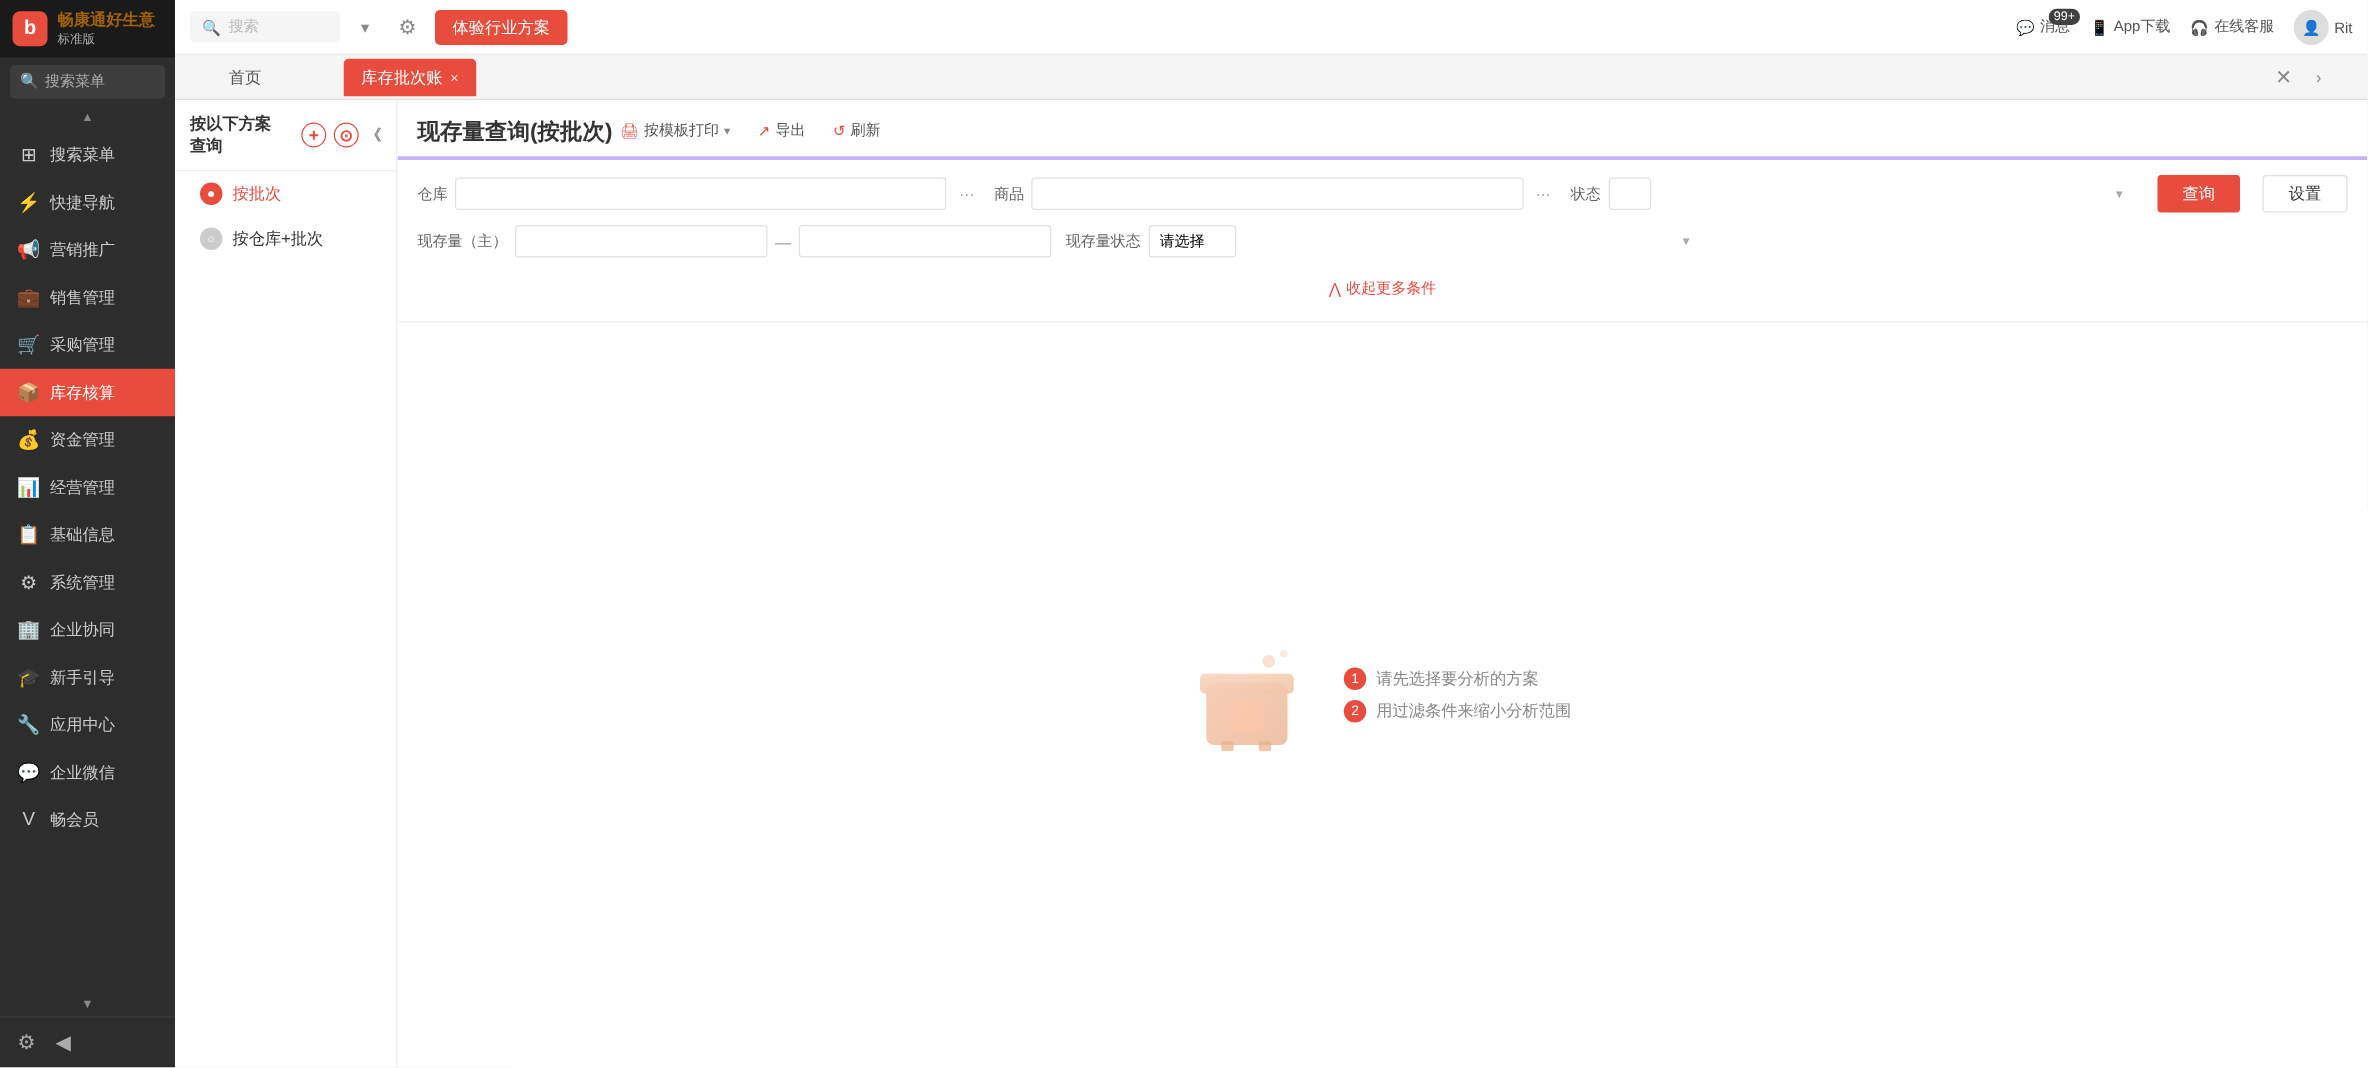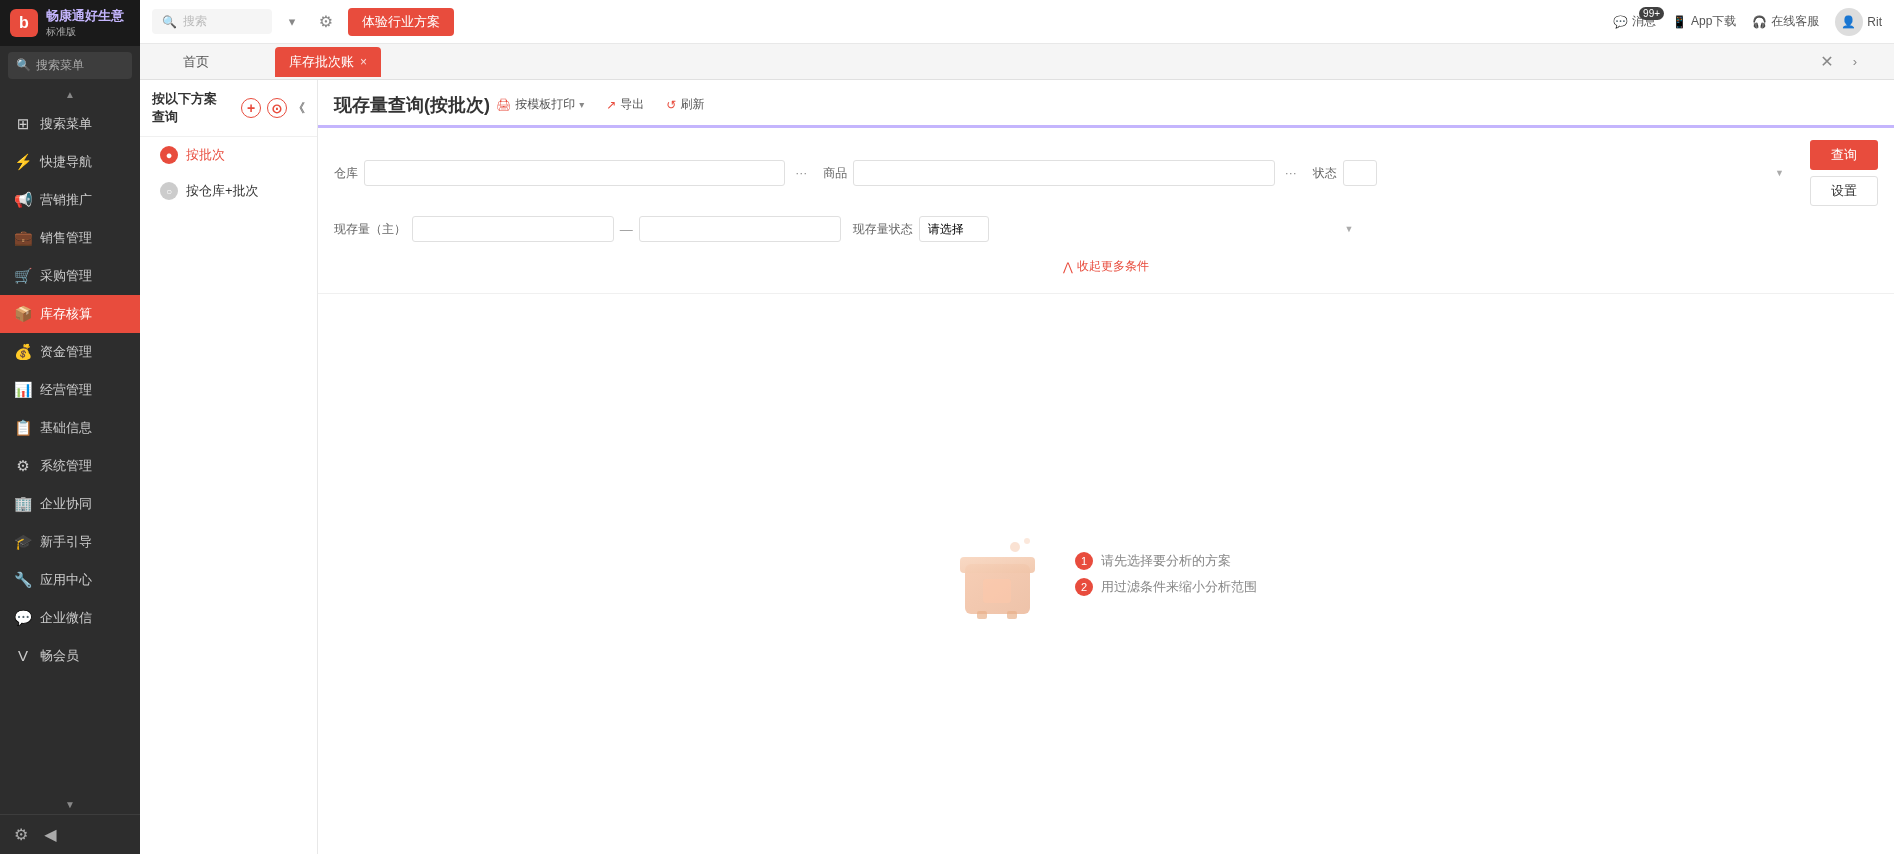--- a/index.html
+++ b/index.html
@@ -25,21 +25,21 @@
     }
     .sidebar-logo {
       width: 28px;
       height: 28px;
       background: #e84c3d;
       border-radius: 6px;
       display: flex; align-items: center; justify-content: center;
       font-size: 16px; color: #fff; font-weight: bold;
     }
     .sidebar-title { font-size: 12px; line-height: 1.3; }
-    .sidebar-title .main-title { font-size: 13px; font-weight: bold; color: #c4b5fd; }
+    .sidebar-title .main-title { font-size: 13px; font-weight: bold; color: #a16207; }
     .sidebar-title .sub-title { font-size: 10px; color: #aaa; }
 
     .sidebar-search {
       background: #3d3d3d;
       margin: 6px 8px;
       border-radius: 4px;
       padding: 5px 8px;
       display: flex; align-items: center; gap: 5px;
       color: #aaa; font-size: 12px; cursor: pointer;
     }
@@ -291,21 +291,21 @@
     }
     .filter-range-input {
       display: flex; align-items: center; gap: 6px; flex: 1;
     }
     .filter-range-input input {
       flex: 1; border: 1px solid #e0e0e0; border-radius: 3px;
       padding: 5px 8px; font-size: 12px; outline: none;
     }
     .range-dash { color: #999; }
     .filter-actions {
-      display: flex; flex-direction: column; gap: 6px; margin-left: 8px;
+      display: flex; flex-direction: row; gap: 18px; margin-left: 8px;
     }
     .query-btn {
       background: #e84c3d; color: #fff; border: none;
       border-radius: 3px; padding: 6px 20px;
       font-size: 13px; cursor: pointer;
     }
     .settings-btn {
       background: #fff; color: #333; border: 1px solid #e0e0e0;
       border-radius: 3px; padding: 5px 20px;
       font-size: 13px; cursor: pointer;

